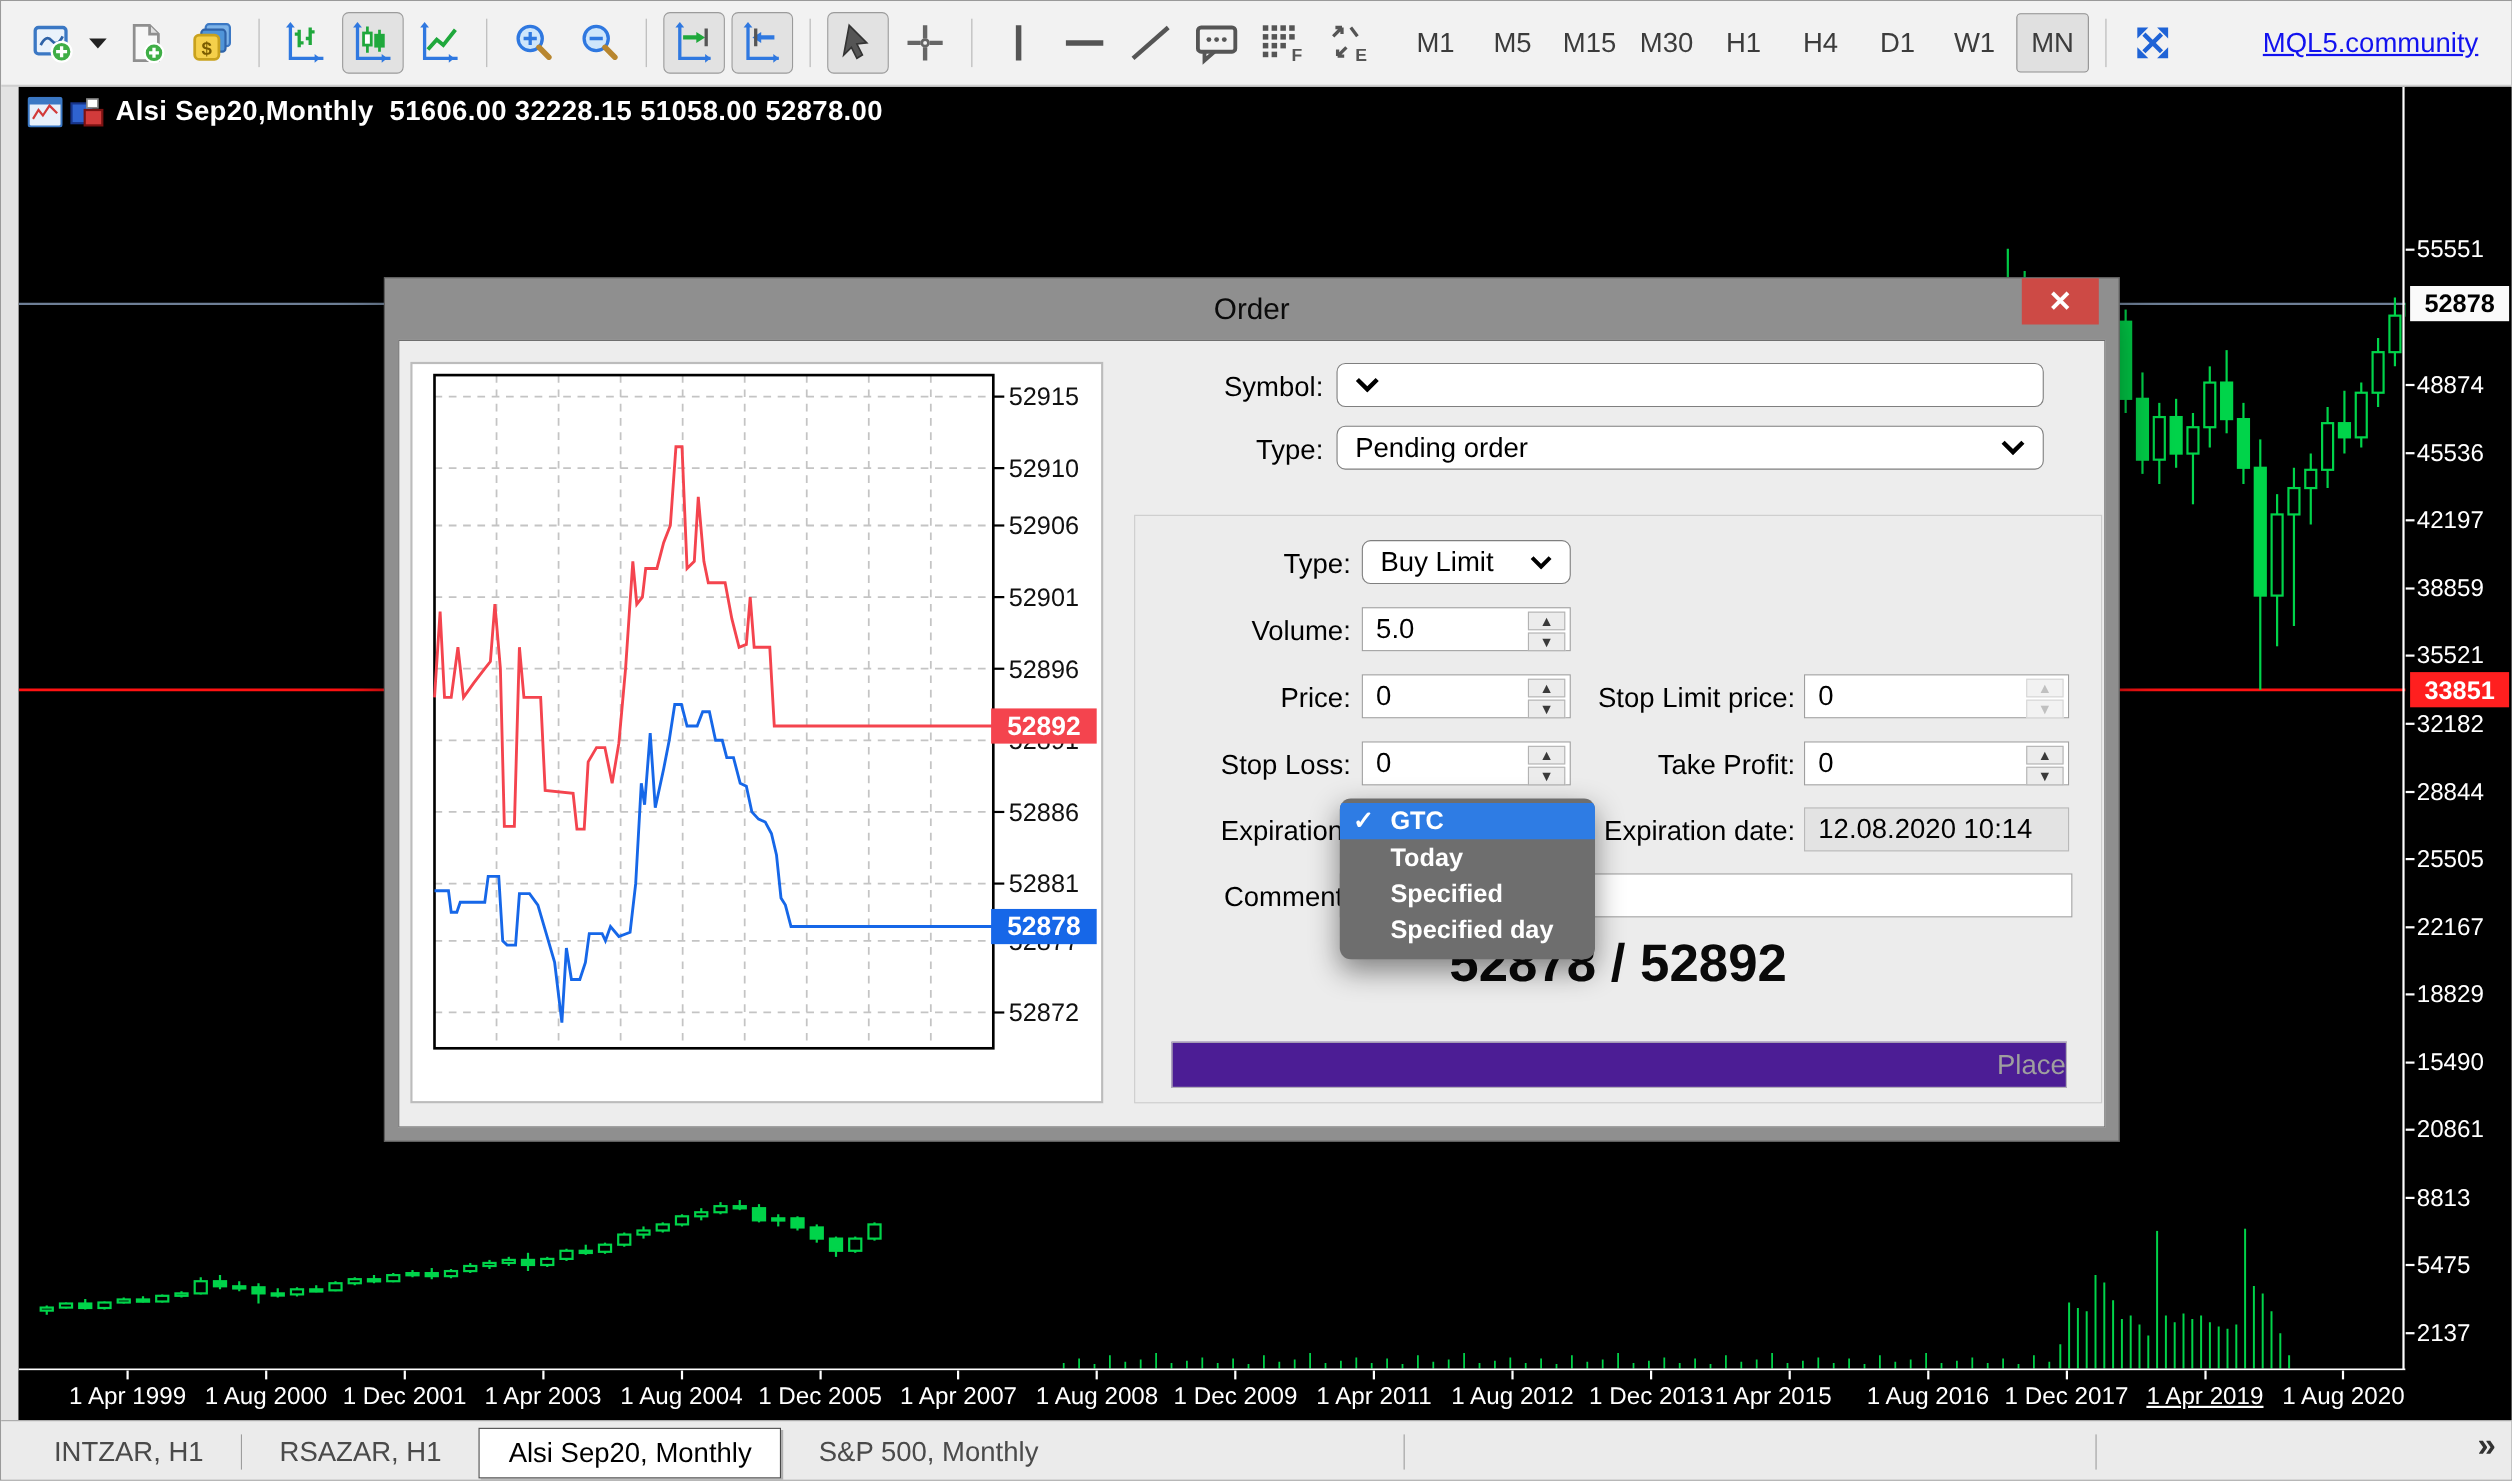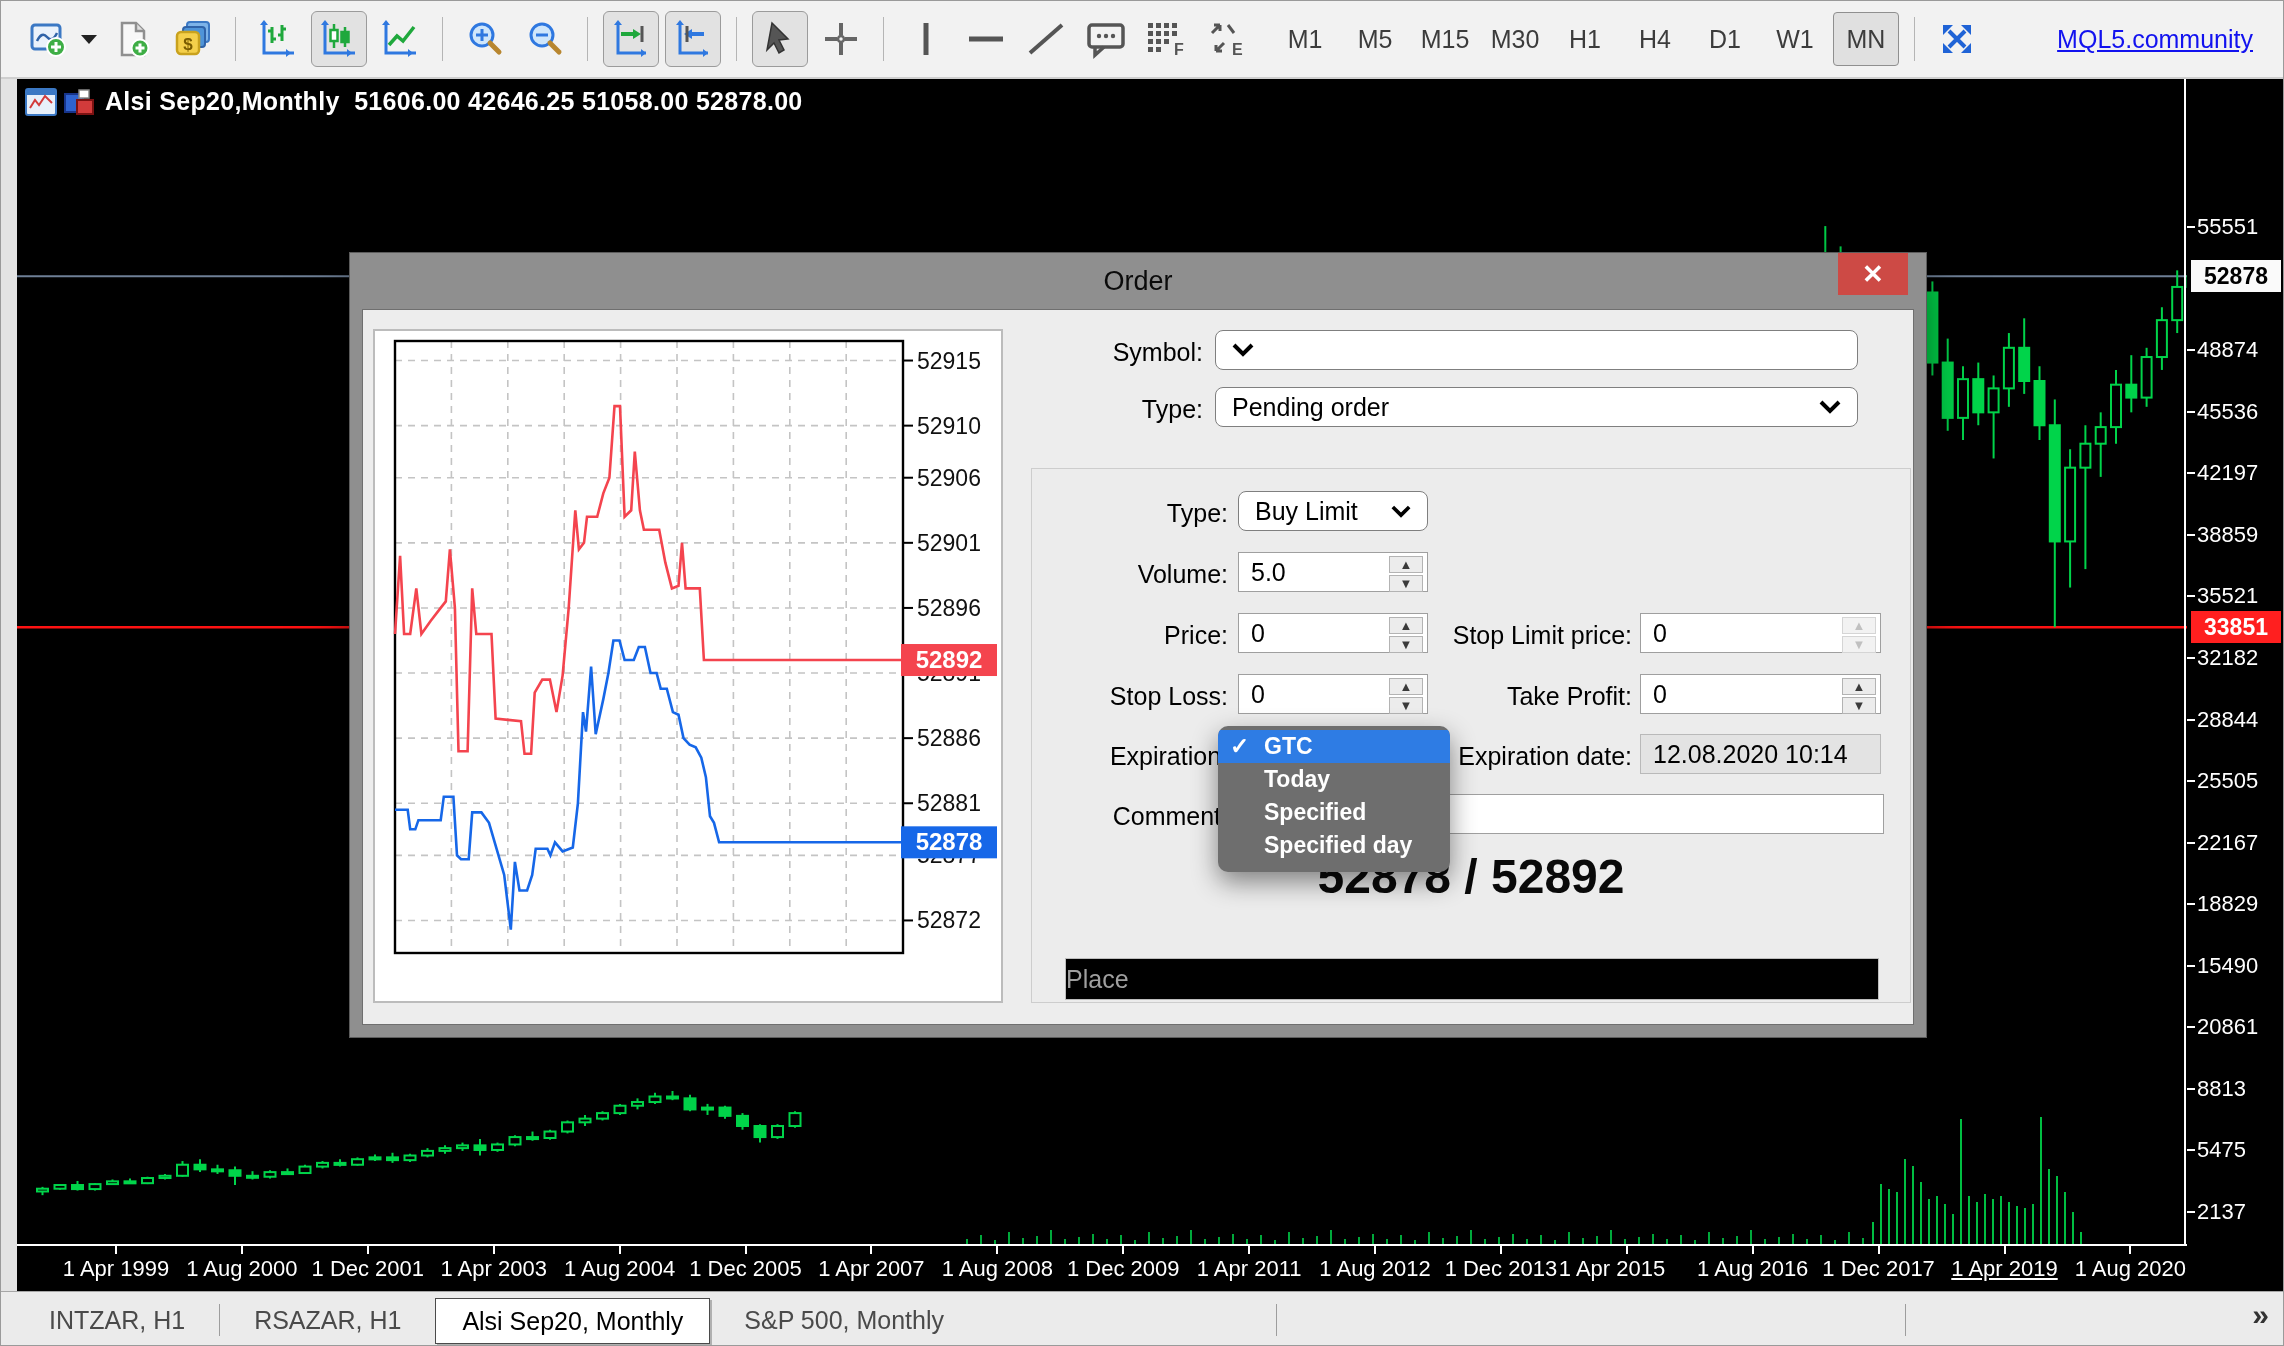--- a/index.html
+++ b/index.html
@@ -59,22 +59,22 @@
   .chev{flex:0 0 auto;}
   .mt-field{position:absolute;background:#fff;border:1px solid #9f9f9f;font-size:25px;color:#000;
             display:flex;align-items:center;padding:0 12px;box-sizing:border-box;}
   .mt-field.disabled{background:#e3e3e3;border-color:#b9b9b9;}
   .spin{position:absolute;right:4px;top:3px;bottom:3px;width:34px;display:flex;flex-direction:column;gap:2px;}
   .spin span{flex:1;background:#ececec;border:1px solid #b3b3b3;font-size:13px;line-height:15px;
              text-align:center;color:#3a3a3a;}
   .spin.disabled span{color:#c0c0c0;background:#f2f2f2;border-color:#d5d5d5;}
   #group-box{position:absolute;left:668px;top:158px;width:878px;height:533px;border:1px solid #cdcdcd;background:#ececec;}
   #quote{position:absolute;left:0;right:0;top:380px;text-align:center;font-size:48px;font-weight:700;color:#0a0a0a;}
-  #place-btn{position:absolute;left:33px;top:489px;width:812px;height:40px;background:#000000;border:1px solid #bdbdbd;
-             color:#9f9f9f;font-size:25px;display:flex;align-items:center;justify-content:flex-start;}
+  #place-btn{position:absolute;left:33px;top:478px;width:812px;height:40px;background:#4c1d95;border:1px solid #bdbdbd;
+             color:#9f9f9f;font-size:25px;display:flex;align-items:center;justify-content:flex-end;}
   
   #exp-menu{position:absolute;left:186px;top:257px;width:232px;background:#6e6e6e;border-radius:10px;
             box-shadow:0 10px 26px rgba(0,0,0,.45);padding:4px 0 10px;z-index:40;overflow:hidden;}
   .menu-item{height:33px;line-height:33px;color:#fff;font-size:23px;font-weight:700;padding-left:46px;position:relative;}
   .menu-item.selected{background:#2e7ce4;}
   .menu-item .check{position:absolute;left:12px;font-weight:700;}
 </style>
 </head>
 <body>
 
@@ -268,21 +268,21 @@
         <rect x="1" y="1" width="30" height="26" rx="2" fill="#e8f0fa" stroke="#3b78c4" stroke-width="2"></rect>
         <rect x="1" y="1" width="30" height="6" fill="#3b78c4"></rect>
         <path d="M5 20l5-8 4 5 6-9 7 7" stroke="#d23b3b" stroke-width="2" fill="none"></path>
       </svg>
       <svg width="32" height="28" viewBox="0 0 32 28" style="margin-left:6px">
         <rect x="2" y="6" width="18" height="18" fill="#2f63d0" stroke="#17348a" stroke-width="2"></rect>
         <rect x="14" y="12" width="16" height="14" fill="#d23b3b" stroke="#7c1212" stroke-width="2"></rect>
         <rect x="16" y="2" width="10" height="8" fill="#fff" stroke="#888" stroke-width="1.5"></rect>
       </svg>
       <span class="ttl">
-        <span>Alsi Sep20,Monthly</span>&nbsp;&nbsp;<span>51606.00 42646.25 51058.00 52878.00</span>
+        <span>Alsi Sep20,Monthly</span>&nbsp;&nbsp;<span>51606.00 32228.15 51058.00 52878.00</span>
       </span>
     </div>
     <svg id="main-svg" width="2170" height="1167" viewBox="0 0 2170 1167">
         <line x1="0" y1="197.29241397386454" x2="2170" y2="197.29241397386454" stroke="#6e7f96" stroke-width="2"></line>
         <line x1="0" y1="548.1666229827385" x2="2170" y2="548.1666229827385" stroke="#ff1212" stroke-width="2.5"></line>
         <line x1="25.5" y1="1107.8651102707154" x2="25.5" y2="1116.1634964616019" stroke="#00d44a" stroke-width="2"></line>
         <rect x="20" y="1109.7091960909124" width="11" height="2.7661287302953497" fill="#000" stroke="#00d44a" stroke-width="2"></rect>
         <line x1="43" y1="1105.09898154042" x2="43" y2="1110.631239001011" stroke="#00d44a" stroke-width="2"></line>
         <rect x="37.5" y="1106.0210244505186" width="11" height="3.6881716403938754" fill="#000" stroke="#00d44a" stroke-width="2"></rect>
         <line x1="60.5" y1="1101.9640356460854" x2="60.5" y2="1111.5532819111095" stroke="#00d44a" stroke-width="2"></line>

